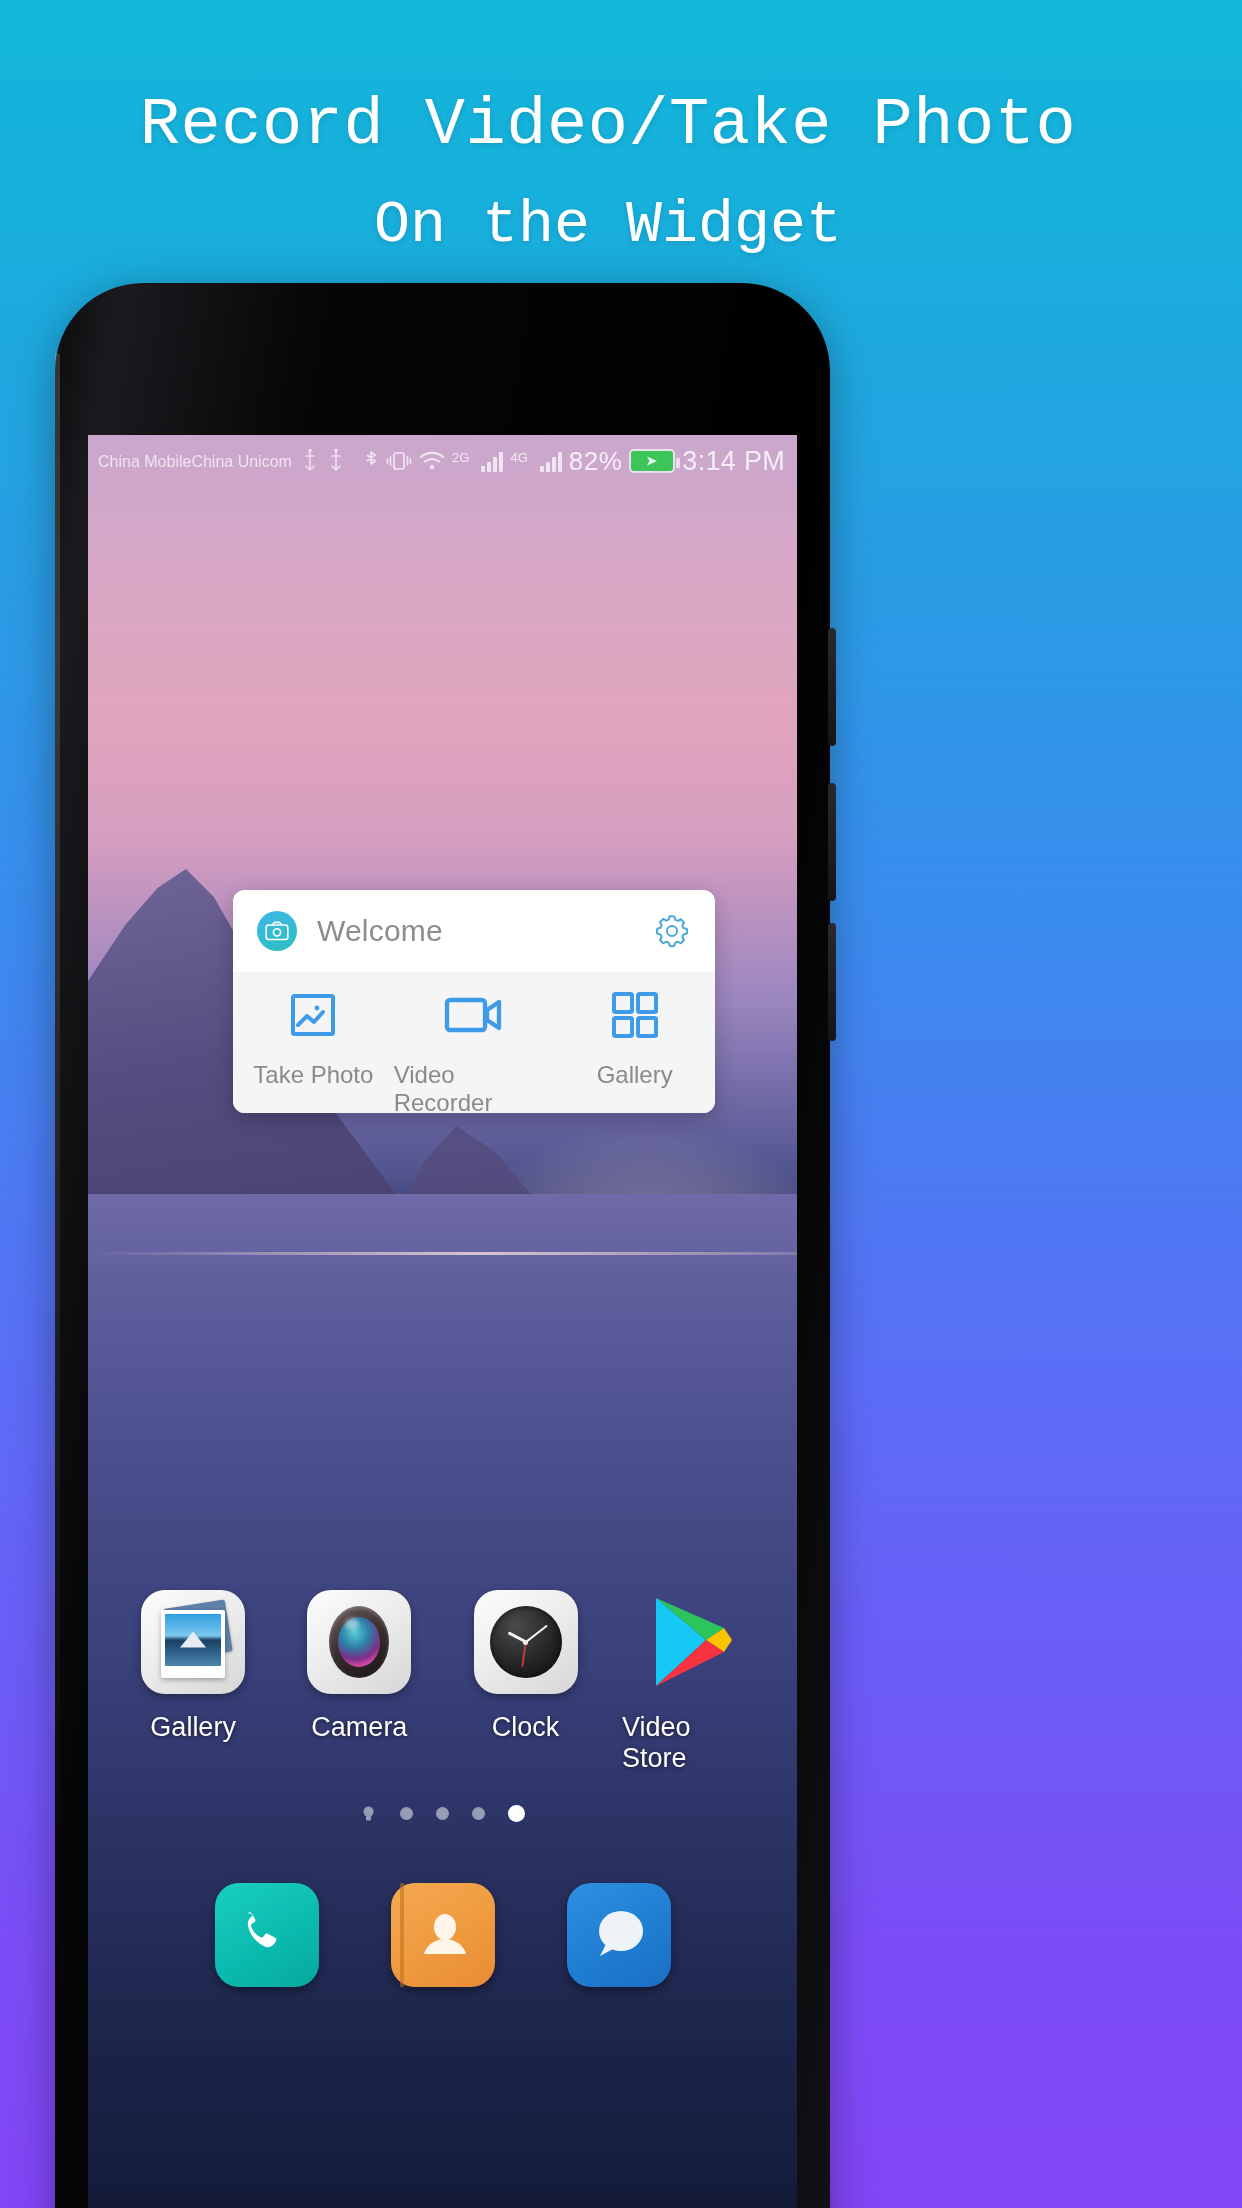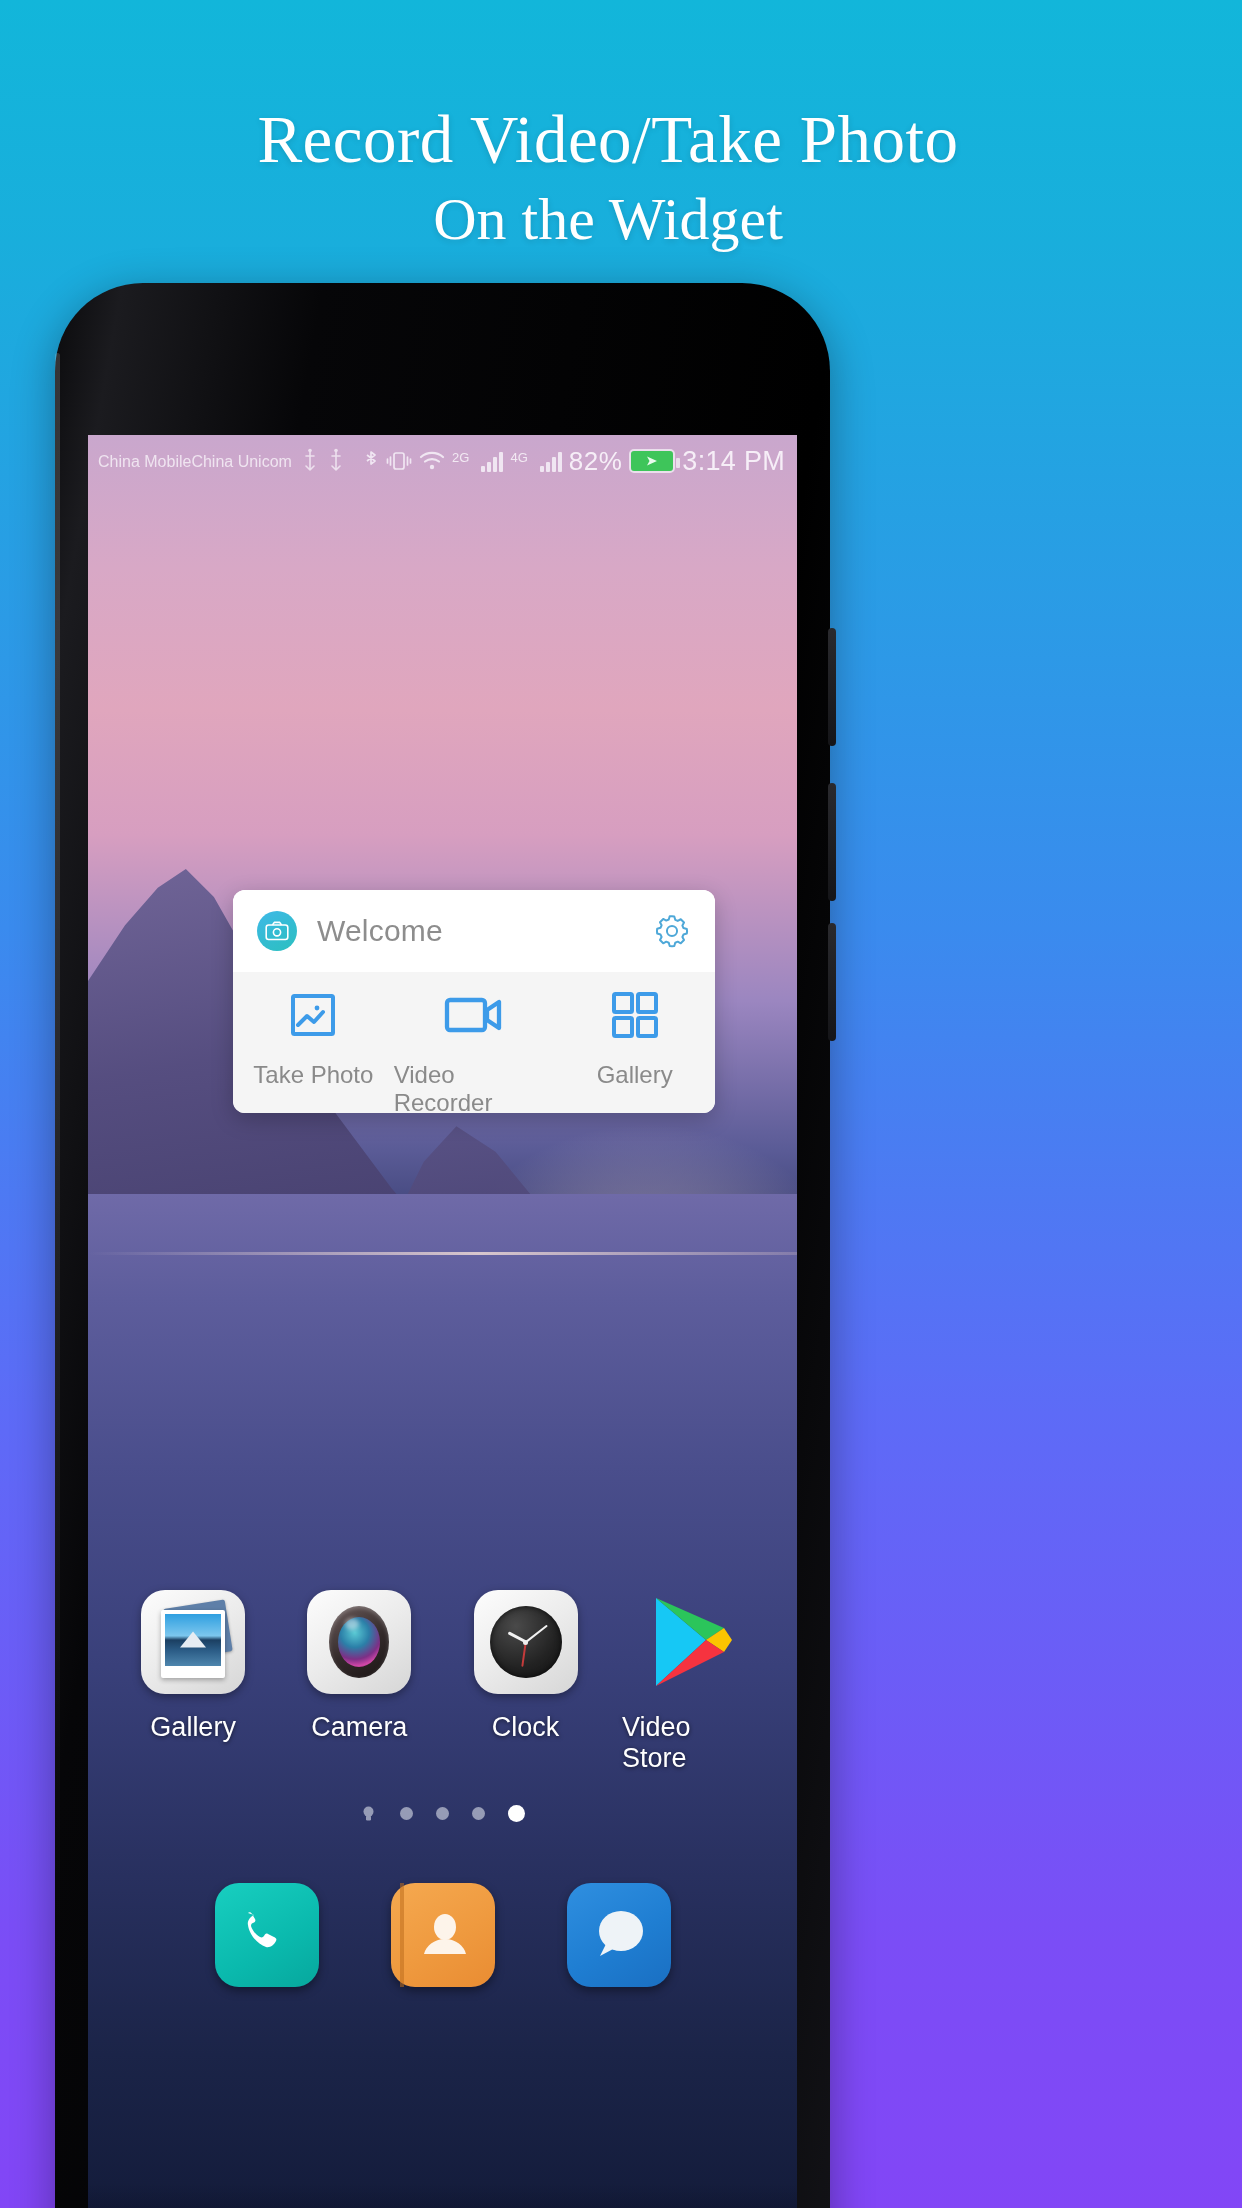--- a/index.html
+++ b/index.html
@@ -5,27 +5,27 @@
   * { margin:0; padding:0; box-sizing:border-box; }
   html,body { width:1242px; height:2208px; overflow:hidden; }
   body {
     font-family:"Liberation Sans", sans-serif;
     background:linear-gradient(180deg,#12B6DA 0%,#19AEDC 11%,#3A8BEE 42%,#5D6BF7 64%,#7B4DF6 88%,#8246F6 100%);
     position:relative;
   }
 
   
   .headline {
-    position:absolute; top:98px; left:0; width:1216px;
+    position:absolute; top:84px; left:0; width:1216px;
     text-align:center; color:#ffffff;
-    font-family:Liberation Serif, serif;
+    font-family:Liberation Mono, monospace;
     text-shadow:0 2px 6px rgba(0,0,0,.13);
   }
   .headline .l1 { display:block; font-size:67px; line-height:82px; letter-spacing:.5px; }
-  .headline .l2 { display:block; font-size:60px; line-height:78px; margin-top:0; }
+  .headline .l2 { display:block; font-size:60px; line-height:78px; margin-top:20px; }
 
   
   .phone {
     position:absolute; left:55px; top:283px;
     width:775px; height:1960px;
     background:linear-gradient(100deg,#0a0a0c 0%,#1b1b1f 6%,#060608 24%,#000 70%,#121216 100%);
     border-radius:88px 88px 0 0;
     box-shadow:0 10px 44px rgba(0,0,0,.33);
   }
   .phone::after{ 

